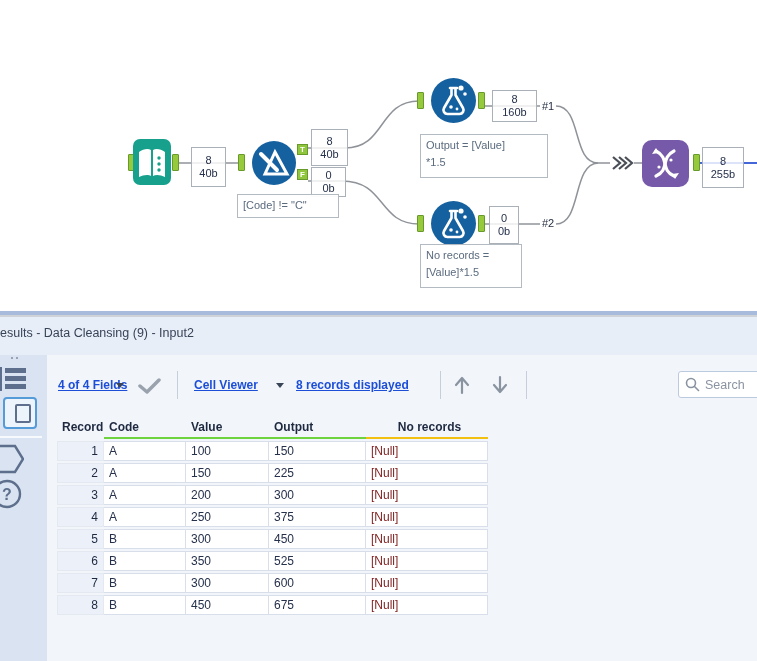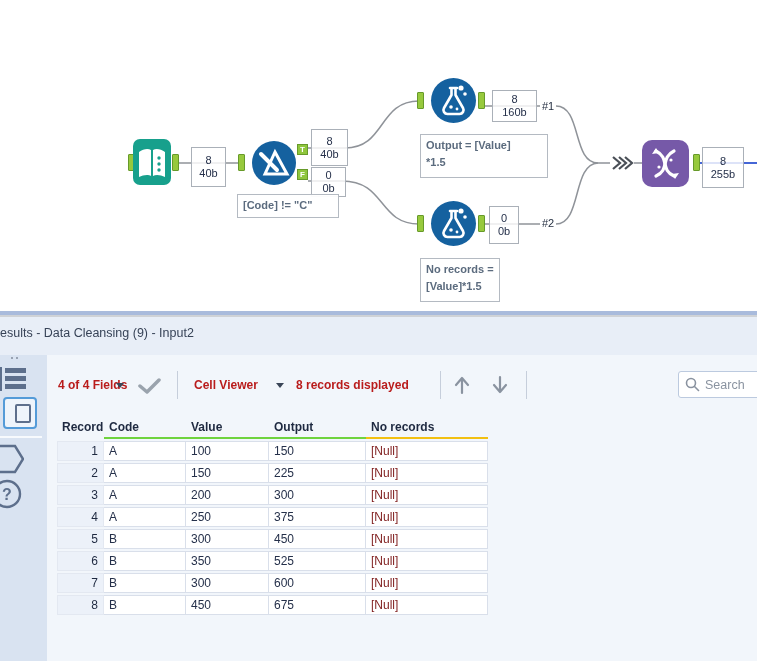--- a/index.html
+++ b/index.html
@@ -12,21 +12,21 @@
   .tool   { position:absolute; z-index:2; }
   .tool-round  { border-radius:50%; }
   .anchor { position:absolute; width:7px; height:17px; background:#97c93d; border:1px solid #679a2a;
             border-radius:1px; z-index:2; }
   .tf-anchor { position:absolute; width:11px; height:11px; background:#8fc63c; border:1px solid #679a2a;
                color:#fff; font-size:8px; font-weight:bold; text-align:center; line-height:10px; z-index:2;}
   .cbox { position:absolute; background:rgba(255,255,255,.82); border:1px solid #aab0b8;
           display:flex; flex-direction:column; align-items:center; justify-content:center;
           font-size:11px; line-height:13px; color:#25304a; z-index:3; }
   .ann  { position:absolute; background:rgba(255,255,255,.95); border:1px solid #b4bac2;
-          font-size:11px; font-weight:700; color:#5b6b7e; padding:2px 5px; line-height:17px;
+          font-size:11px; font-weight:400; color:#5b6b7e; padding:2px 5px; line-height:17px;
           z-index:3; white-space:nowrap; overflow:hidden; }
   .conn-label { position:absolute; font-size:11px; color:#1f2a3d; background:#fff; padding:0 1px;
           z-index:3; }
   .chevrons { position:absolute; left:610px; top:153px; width:24px; height:20px; background:#fff; z-index:3; }
 
   
   .split-a { position:absolute; left:0; top:311px; width:757px; height:4px; background:#a9bbdc; }
   .split-b { position:absolute; left:0; top:315px; width:757px; height:2px; background:#cfd2d6; }
 
   
@@ -38,21 +38,21 @@
   .strip { position:absolute; left:0; top:38px; width:47px; bottom:0; background:#d9e3f1; }
   .grip-dot { position:absolute; width:2px; height:2px; background:#98a2b2; }
   .strip-icon { position:absolute; color:#5d6f8c; }
   .strip-sel { position:absolute; left:3px; top:42px; width:34px; height:32px; background:#eef4fb;
           border:2px solid #549bd8; border-radius:4px; }
   .strip-sel .inner { position:absolute; left:10px; top:5px; width:16px; height:19px;
           border:2px solid #5d6f8c; border-radius:2px; }
   .strip-div { position:absolute; left:0; top:81px; width:42px; height:2px; background:#f7fafd; }
 
   .tb-item { position:absolute; top:373px; height:24px; line-height:24px; font-size:12px;
-          font-weight:600; color:#b91c1c; white-space:nowrap; }
+          font-weight:600; color:#1d4ed8; white-space:nowrap;text-decoration:underline; }
   .tb-sep { position:absolute; top:371px; width:1px; height:28px; background:#c6cedb; }
   .caret { position:absolute; top:383px; width:0; height:0; border-left:4px solid transparent;
           border-right:4px solid transparent; border-top:5px solid #3a4657; }
   .search-box { position:absolute; left:678px; top:371px; width:110px; height:27px; background:#fff;
           border:1px solid #bccadf; border-radius:3px; font-size:12.5px; color:#374357;
           padding-left:26px; outline:none; }
   .search-box::placeholder { color:#8a93a0; }
   .search-glyph { position:absolute; left:684px; top:376px; z-index:2; }
 
   
@@ -151,21 +151,21 @@
       <circle cx="20" cy="29" r="1.8" fill="#fff"></circle>
         <circle cx="26" cy="31" r="1.4" fill="#fff"></circle>
     </svg>
   </div>
   <div class="anchor" style="left:478px;top:215px"></div>
   <div class="cbox" style="left:489px;top:206px;width:30px;height:38px">
     <span>0</span>
     <span>0b</span>
   </div>
   <div class="conn-label" style="left:541px;top:217px">#2</div>
-  <div class="ann" style="left:420px;top:258px;width:80px;height:44px">
+  <div class="ann" style="left:420px;top:244px;width:102px;height:44px">
     <div>No records =</div>
     <div>[Value]*1.5</div>
   </div>
 
   <div class="chevrons">
     <svg width="24" height="20">
       <g stroke="#4a4f57" stroke-width="2.2" fill="none">
         <path d="M3 4 L10 10 L3 16"></path>
           <path d="M9 4 L16 10 L9 16"></path>
           <path d="M15 4 L22 10 L15 16"></path>
@@ -271,21 +271,21 @@
         <col style="width:83px">
       <col style="width:97px">
         <col style="width:122px">
     </colgroup>
     <thead>
         <tr>
           <th>Record</th>
           <th style="border-bottom-color: rgb(111, 211, 62);">Code</th>
           <th style="border-bottom-color: rgb(111, 211, 62);">Value</th>
           <th style="border-bottom-color: rgb(111, 211, 62);">Output</th>
-          <th style="border-bottom-color: rgb(242, 192, 17);">No records</th>
+          <th style="border-bottom-color: rgb(242, 192, 17); text-align: center;">No records</th>
         </tr>
       </thead>
     <tbody>
         <tr>
           <td>1</td>
           <td>A</td>
           <td>100</td>
           <td>150</td>
           <td class="nullv">[Null]</td>
         </tr>

